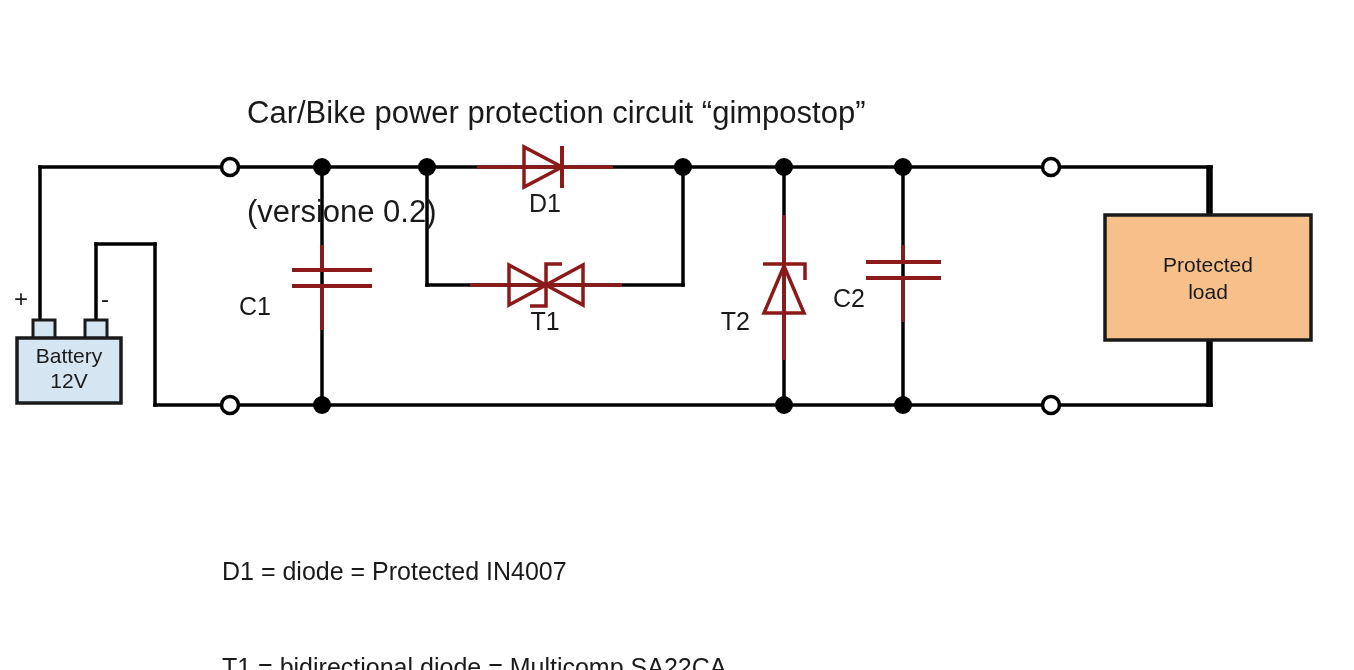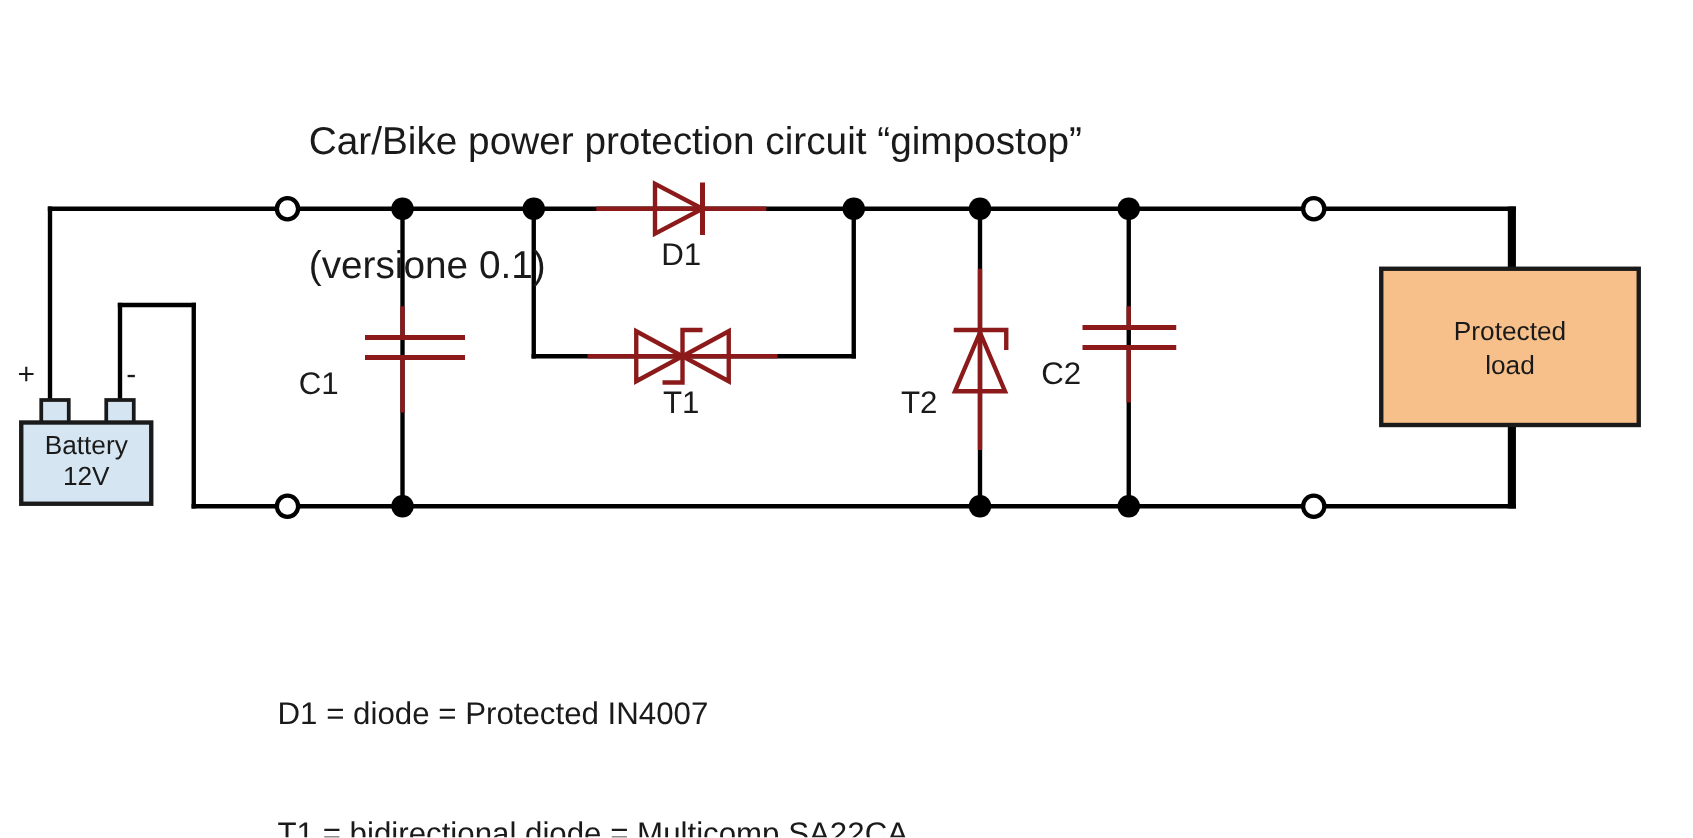--- a/index.html
+++ b/index.html
@@ -169,21 +169,21 @@
       <circle cx="903" cy="167" r="9"></circle>
       <circle cx="322" cy="405" r="9"></circle>
       <circle cx="784" cy="405" r="9"></circle>
       <circle cx="903" cy="405" r="9"></circle>
     </g>
 
   </svg>
 
   <div class="title-block">
     <div>Car/Bike power protection circuit “gimpostop”</div>
-    <div>(versione 0.1)</div>
+    <div>(versione 0.2)</div>
   </div>
 
   <div class="legend-block">
     <div>D1 = diode = Protected IN4007</div>
     <div>T1 = bidirectional diode = Multicomp SA22CA</div>
     
     
   </div>
 
 </div>

